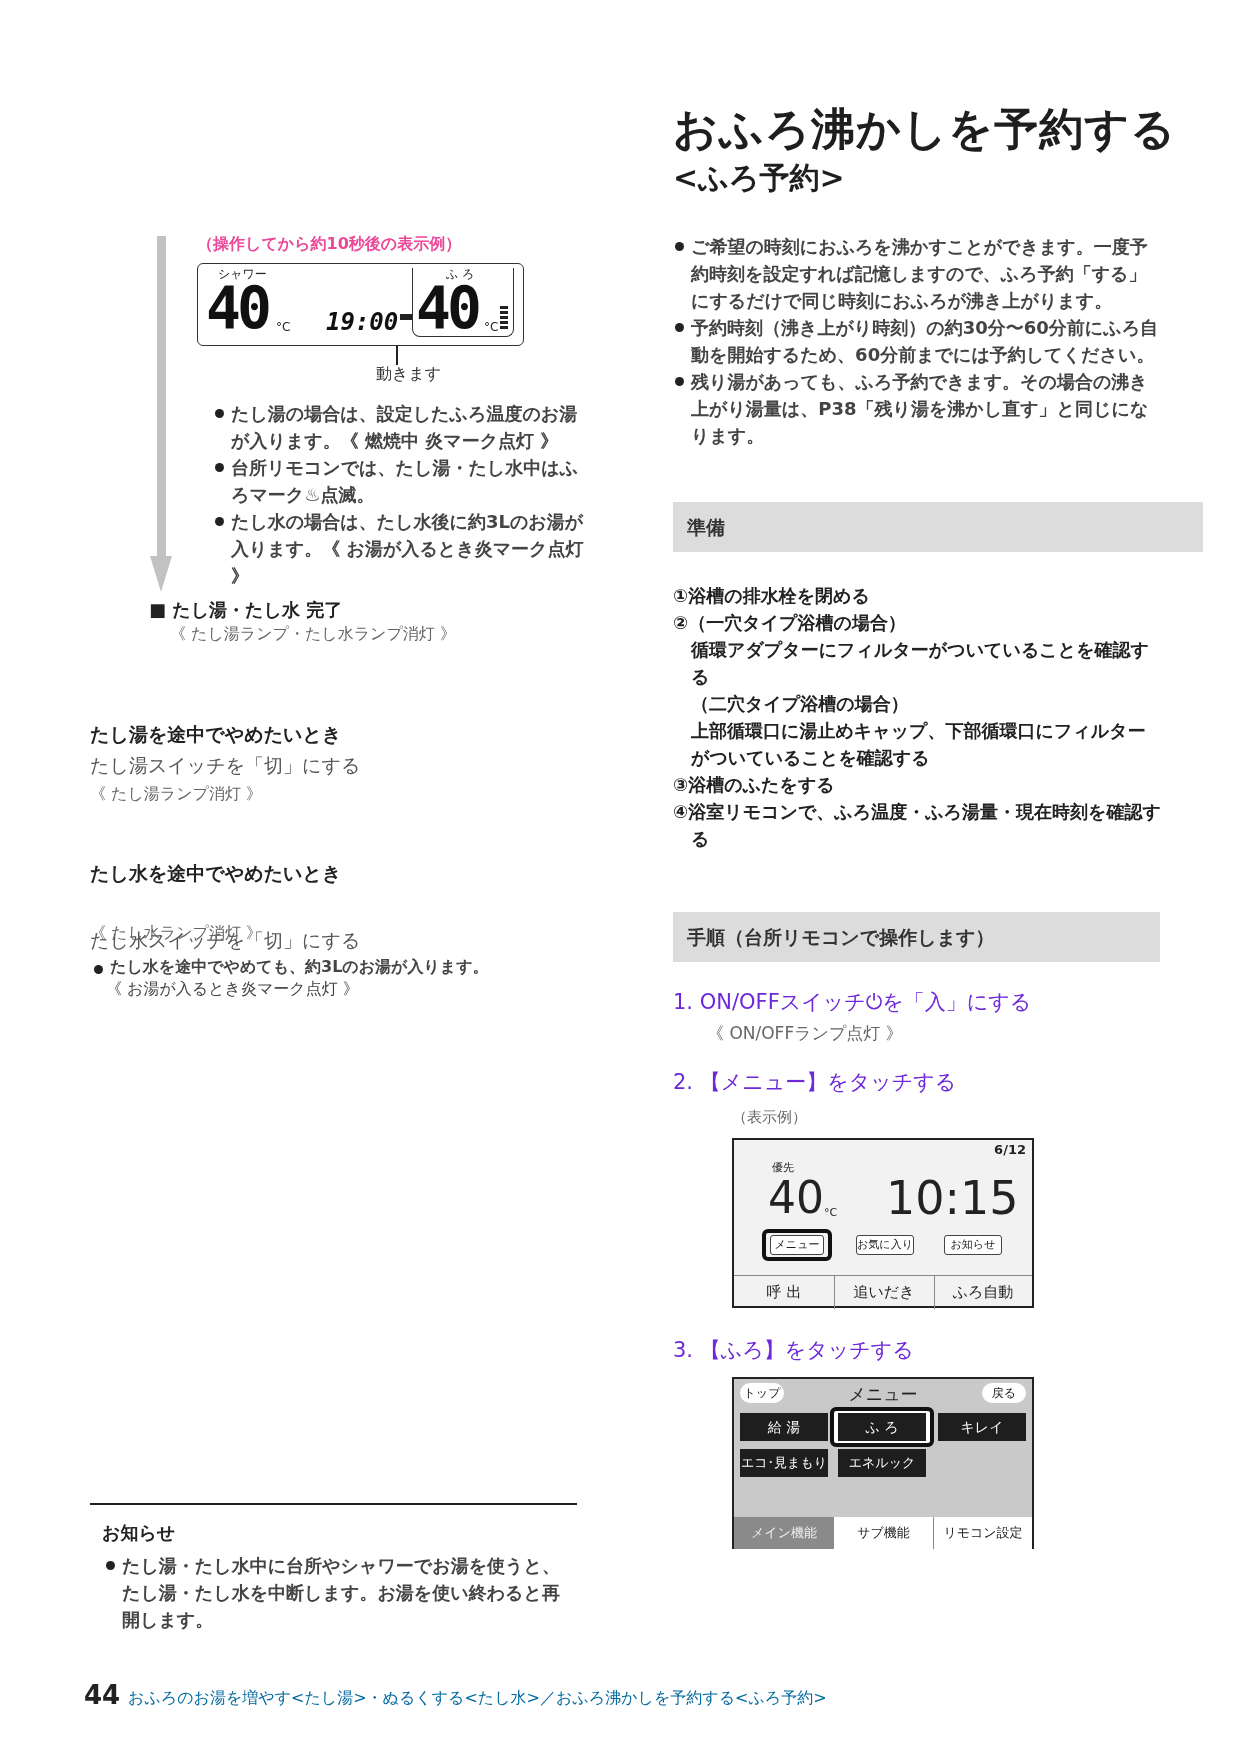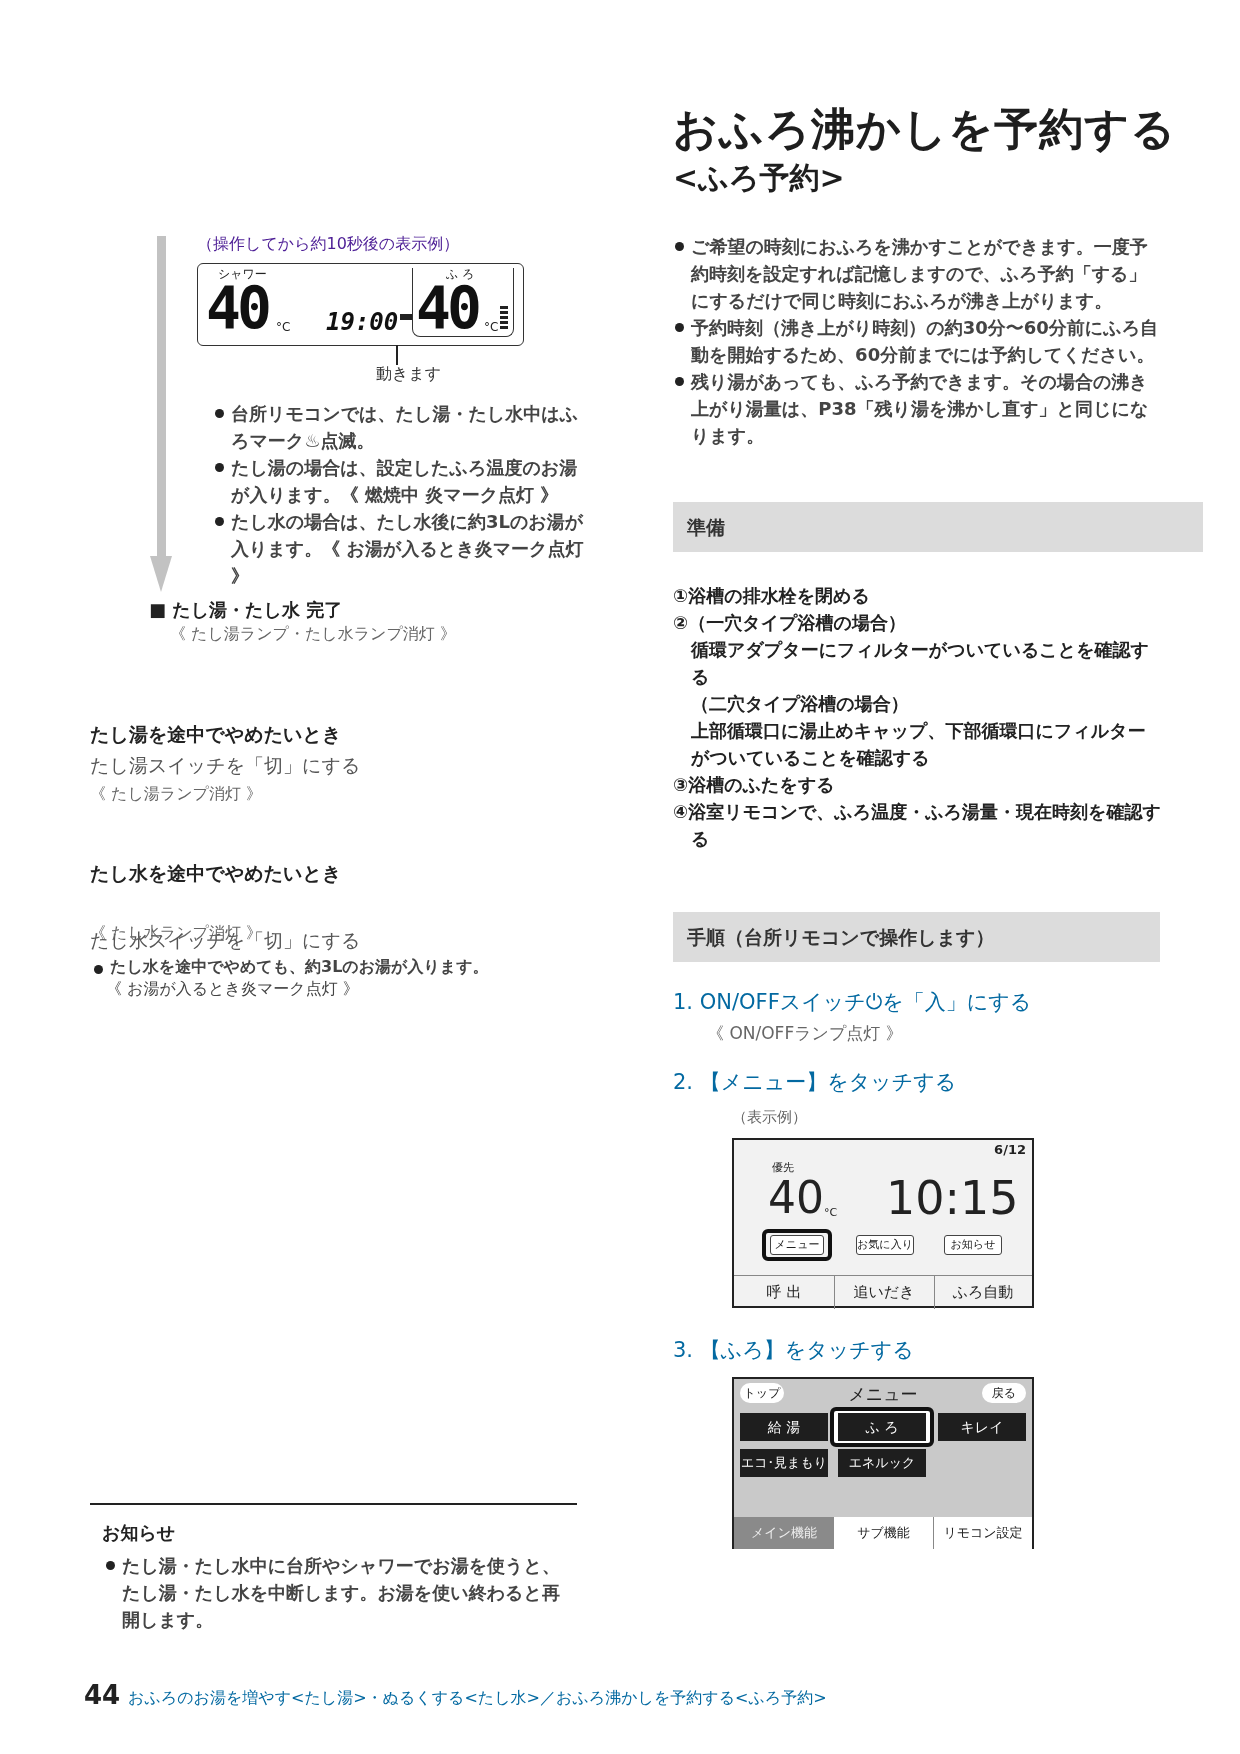--- a/index.html
+++ b/index.html
@@ -10,34 +10,34 @@
   .subtitle{left:673px;top:158px;font-size:30px;font-weight:bold;color:#1e1e1e;white-space:nowrap;}
   .bul{font-size:18px;line-height:27px;color:#444;}
   .bul .item{position:relative;padding-left:18px;font-weight:bold;}
   .bul .item:before{content:"";position:absolute;left:2px;top:9px;width:9px;height:9px;border-radius:50%;background:#222;}
   .intro{left:673px;top:233px;width:488px;}
   .bar{background:#dcdcdc;height:50px;font-size:19px;font-weight:bold;color:#333;box-sizing:border-box;padding-left:14px;line-height:50px;}
   .prep-bar{left:673px;top:485px;width:530px;margin-top:17px;}
   .steps-bar{left:673px;top:912px;width:487px;}
   .prep{left:673px;top:582px;width:490px;font-size:18px;line-height:27px;font-weight:bold;color:#222;}
   .prep .ind{padding-left:18px;}
-  .step{font-size:21px;color:#0369a1;white-space:nowrap;}
+  .step{font-size:21px;color:#6d28d9;white-space:nowrap;}
   .note{font-size:17px;color:#666;white-space:nowrap;}
   
   .scr1{left:732px;top:1138px;width:302px;height:170px;border:2px solid #222;background:#f2f2f2;box-sizing:border-box;}
   .scr2{left:732px;top:1377px;width:302px;height:172px;border:2px solid #222;background:#c9c9c9;box-sizing:border-box;}
   .sbtn{position:absolute;border:1px solid #444;border-radius:3px;background:#fff;font-size:11px;text-align:center;line-height:18px;height:18px;}
   .tabcell{position:absolute;top:135px;height:33px;font-size:15px;text-align:center;line-height:33px;border-top:1px solid #888;}
   .mbtn{position:absolute;background:#1e1e1e;color:#fff;font-size:14px;text-align:center;line-height:28px;height:28px;}
   
   .arrow-shaft{left:157px;top:236px;width:9px;height:323px;background:#c2c2c2;}
   .arrow-head{left:150px;top:556px;width:0;height:0;border-left:11px solid transparent;border-right:11px solid transparent;border-top:36px solid #c2c2c2;}
   .lcd{left:197px;top:263px;width:327px;height:83px;border:1.5px solid #333;border-radius:6px;box-sizing:border-box;}
   .seg{font-family:"DejaVu Sans Mono",monospace;font-weight:bold;color:#111;position:absolute;}
-  .lh{font-size:18px;color:#4c1d95;}
+  .lh{font-size:18px;color:#ec4899;font-weight:bold;}
   .left-bul{left:213px;top:400px;width:380px;}
   .sec-h{font-size:19px;font-weight:bold;color:#222;white-space:nowrap;}
   .sec-t{font-size:19px;color:#555;white-space:nowrap;}
   .sec-n{font-size:16px;color:#666;white-space:nowrap;}
   .footer-num{left:58px;top:1680px;font-size:26px;font-weight:bold;color:#222;margin-left:26px;}
   .footer-text{left:128px;top:1688px;font-size:16px;color:#0369a1;white-space:nowrap;}
 </style>
 </head>
 <body>
 
@@ -55,22 +55,22 @@
   <span class="abs" style="left:214px;top:4px;width:100px;height:68px;border-left:1px solid #333;border-right:1px solid #333;border-bottom:1px solid #333;border-radius:0 0 8px 8px;"></span>
   <span class="abs" style="left:248px;top:2px;font-size:12px;">ふ ろ</span>
   <span class="seg" style="left:218px;top:12px;font-size:58px;line-height:64px;letter-spacing:-4px;">40</span>
   <span class="abs" style="left:286px;top:56px;font-size:12px;">°C</span>
   <span class="abs" style="left:302px;top:42px;width:8px;height:24px;background:repeating-linear-gradient(#222 0 3px,#fff 3px 5px);"></span>
 </div>
 <div class="abs" style="left:396px;top:345px;width:1.5px;height:20px;background:#222;"></div>
 <div class="abs" style="left:376px;top:364px;font-size:16px;color:#333;">動きます</div>
 
 <div class="abs bul left-bul">
+  <div class="item">たし湯の場合は、設定したふろ温度のお湯が入ります。《 燃焼中 炎マーク点灯 》</div>
   <div class="item">台所リモコンでは、たし湯・たし水中はふろマーク♨点滅。</div>
-  <div class="item">たし湯の場合は、設定したふろ温度のお湯が入ります。《 燃焼中 炎マーク点灯 》</div>
   <div class="item">たし水の場合は、たし水後に約3Lのお湯が入ります。《 お湯が入るとき炎マーク点灯 》</div>
 </div>
 
 <div class="abs sec-h" style="left:149px;top:598px;font-size:18px;">■ たし湯・たし水 完了</div>
 <div class="abs sec-n" style="left:170px;top:624px;">《 たし湯ランプ・たし水ランプ消灯 》</div>
 
 <div class="abs sec-h" style="left:90px;top:722px;">たし湯を途中でやめたいとき</div>
 <div class="abs sec-t" style="left:90px;top:753px;">たし湯スイッチを「切」にする</div>
 <div class="abs sec-n" style="left:90px;top:784px;">《 たし湯ランプ消灯 》</div>
 

